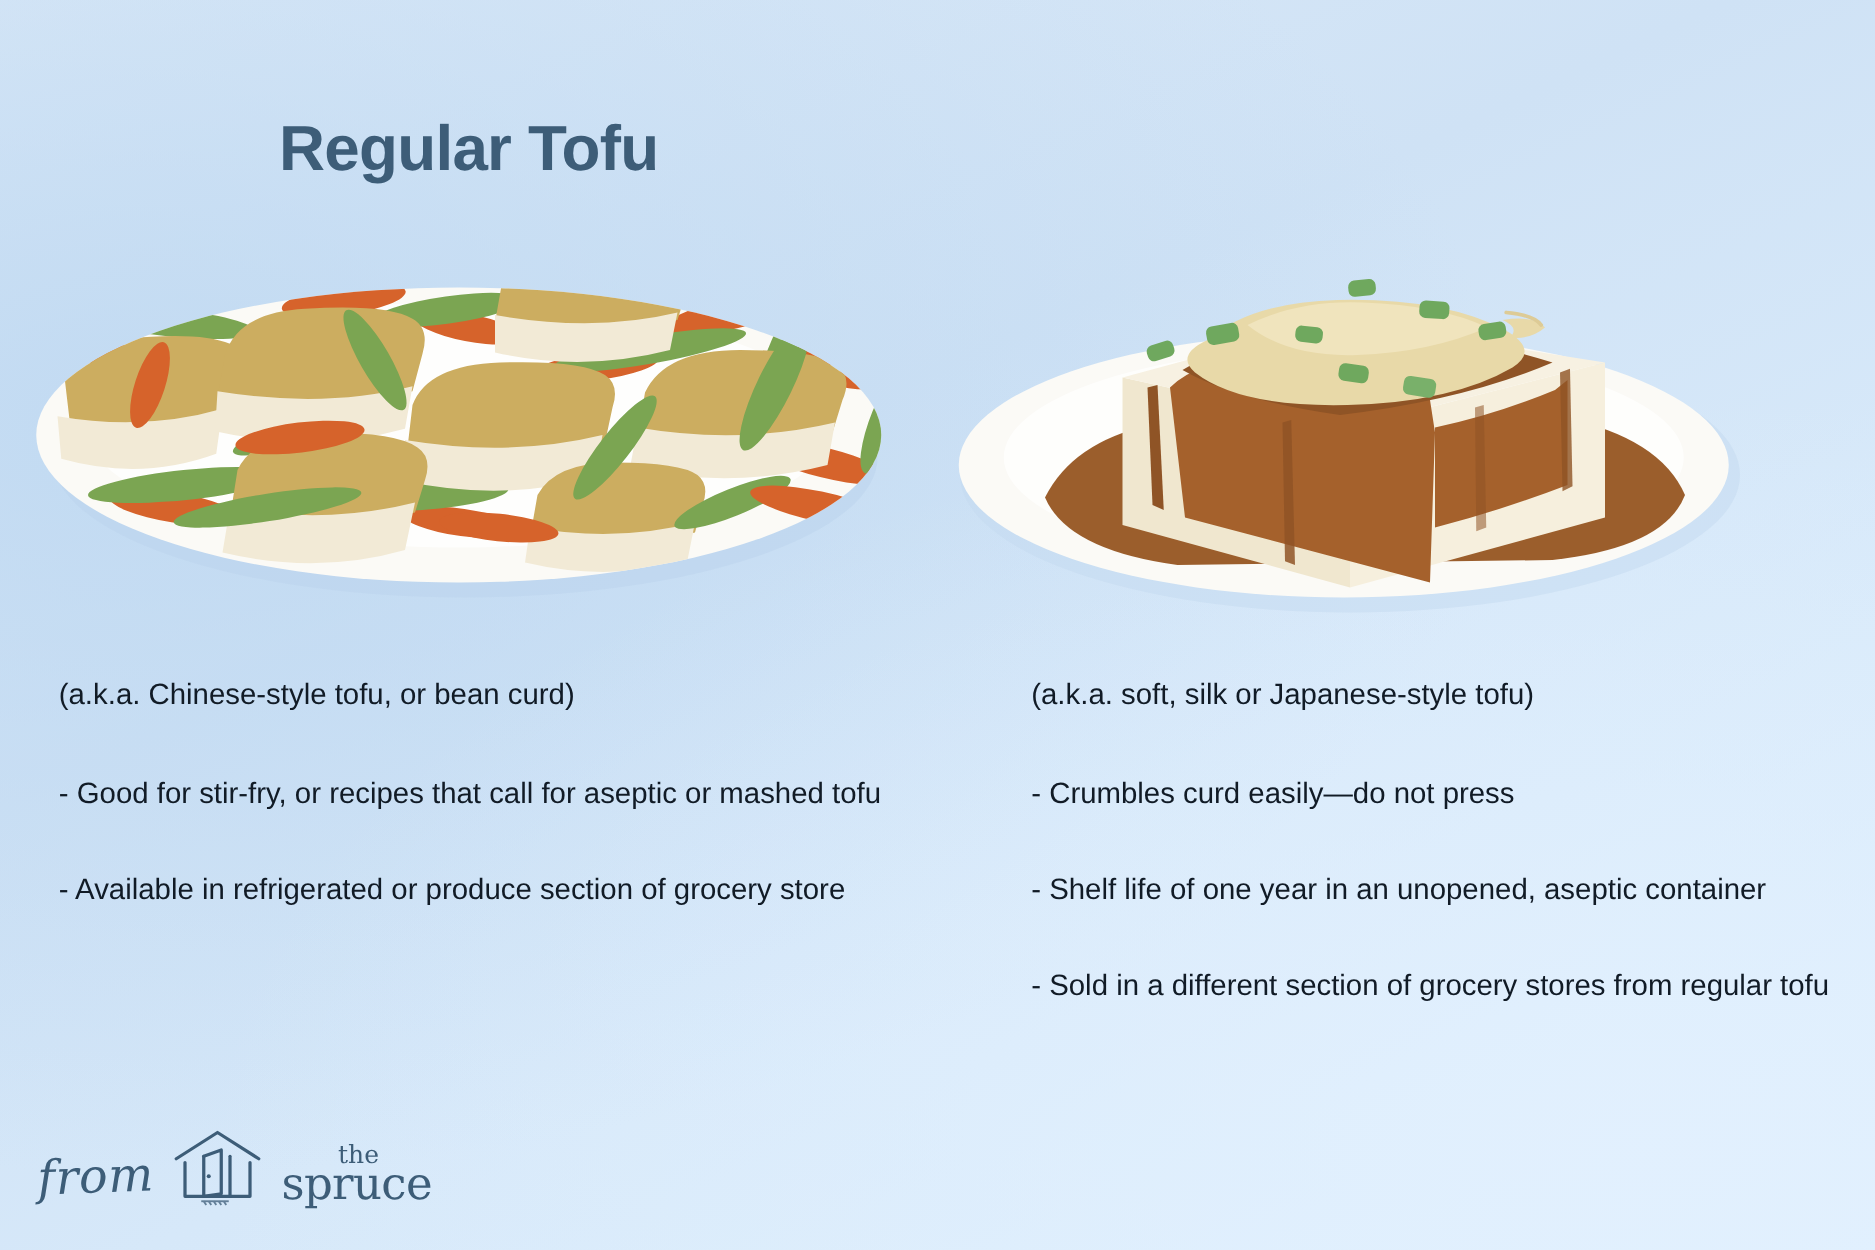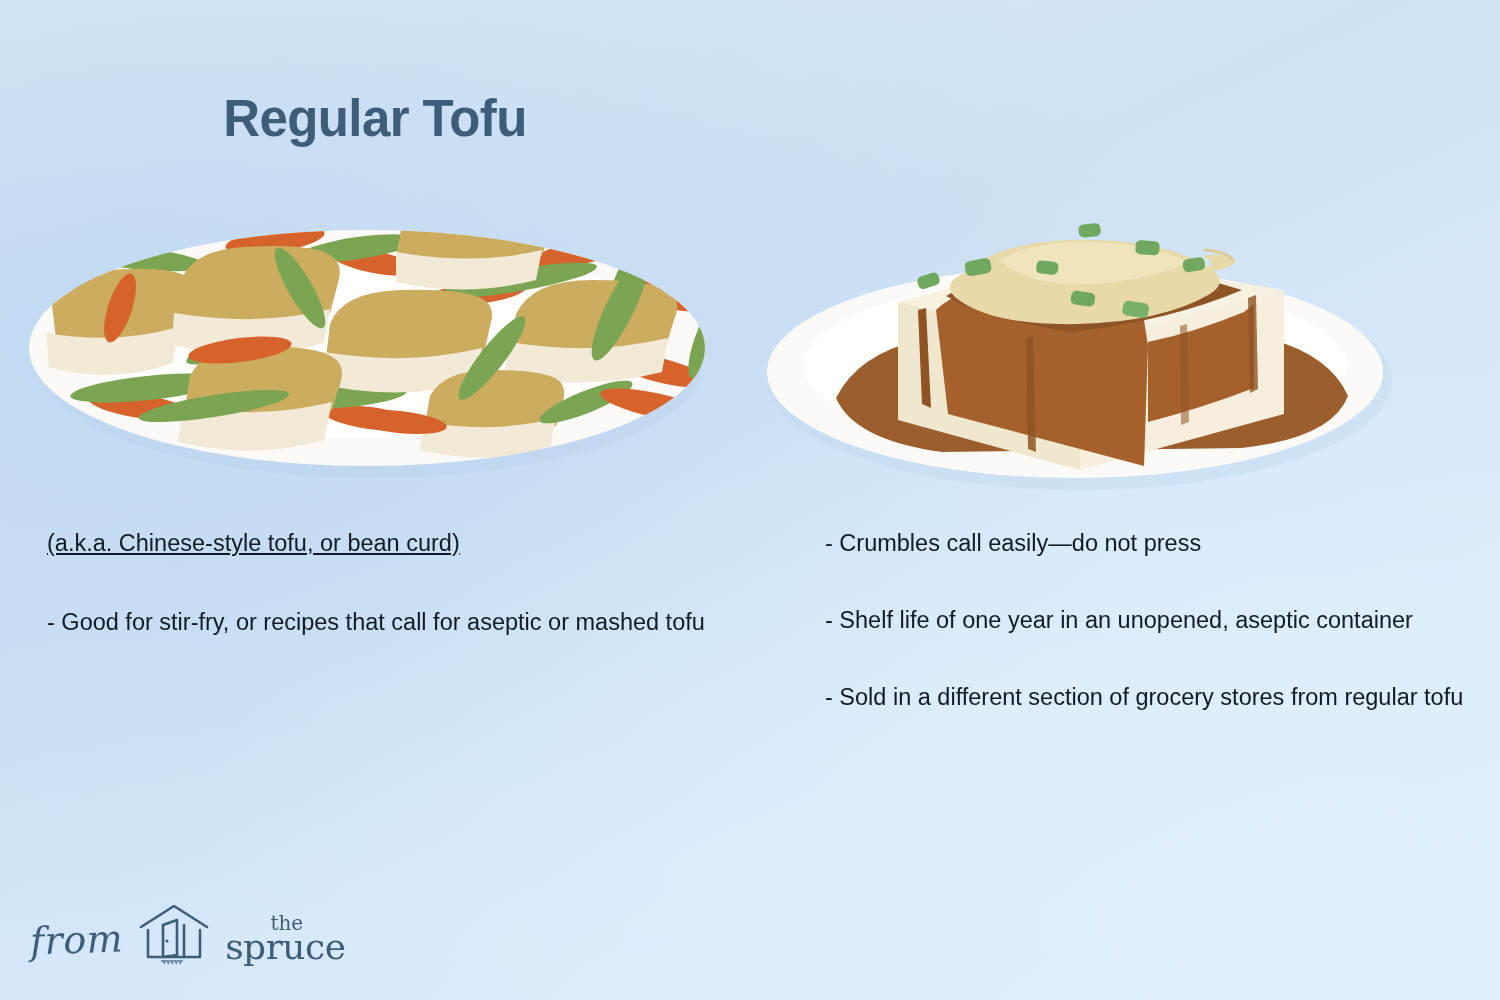--- a/index.html
+++ b/index.html
@@ -65,23 +65,22 @@
     color: #111b26;
     font-family: "Liberation Sans", sans-serif;
     font-size: 23.5px;
     line-height: 1.32;
     font-weight: 500;
   }
   .column.left  .text-block { left: 47px; width: 700px; }
   .column.right .text-block { left: 75px; width: 660px; }
 
   .aka {
-    margin: 0 0 48px 0;
+    margin: 12px 0 48px 0;
     white-space: nowrap;
-    text-decoration: underline;
   }
   .bullet {
     margin: 0 0 46px 0;
     padding-left: 20px;
     text-indent: -20px;
   }
   .bullet:last-child { margin-bottom: 0; }
   .bullet .b-text { display: inline; }
 
   
@@ -224,20 +223,21 @@
             <ellipse cx="655" cy="215" rx="56" ry="12" fill="#d6632b" transform="rotate(12 655 215)"></ellipse>
             <ellipse cx="399" cy="232" rx="48" ry="11" fill="#d6632b" transform="rotate(6 399 232)"></ellipse>
           </g>
         </g>
       </svg>
     </div>
 
     <div class="text-block">
       <p class="aka">(a.k.a. Chinese-style tofu, or bean curd)</p>
       <p class="bullet"><span class="b-text">- Good for stir-fry, or recipes that call for aseptic or mashed tofu</span></p>
+      <p class="bullet"><span class="b-text">- Available in refrigerated or produce section of grocery store</span></p>
     </div>
   </div>
 
   <div class="column right">
 
 
     <div class="illustration">
       <svg width="750" height="320" viewBox="0 0 750 320" xmlns="http://www.w3.org/2000/svg">
 
         <ellipse cx="330" cy="190" rx="312" ry="110" fill="#c3daf0" opacity="0.5"></ellipse>
@@ -283,21 +283,22 @@
           <rect x="328" y="35" width="22" height="13" rx="5" fill="#6fa85e" transform="rotate(-6 328 35)"></rect>
           <rect x="386" y="50" width="24" height="14" rx="5" fill="#6fa85e" transform="rotate(4 386 50)"></rect>
           <rect x="322" y="100" width="24" height="14" rx="5" fill="#6fa85e" transform="rotate(8 322 100)"></rect>
           <rect x="374" y="110" width="26" height="15" rx="5" fill="#79b06a" transform="rotate(9 374 110)"></rect>
           <rect x="432" y="70" width="22" height="13" rx="5" fill="#6fa85e" transform="rotate(-9 432 70)"></rect>
         </g>
       </svg>
     </div>
 
     <div class="text-block">
-      <p class="bullet"><span class="b-text">- Crumbles call easily—do not press</span></p>
+      <p class="aka">(a.k.a. soft, silk or Japanese-style tofu)</p>
+      <p class="bullet"><span class="b-text">- Crumbles curd easily—do not press</span></p>
       <p class="bullet"><span class="b-text">- Shelf life of one year in an unopened, aseptic container</span></p>
       <p class="bullet"><span class="b-text">- Sold in a different section of grocery stores from regular tofu</span></p>
     </div>
   </div>
 
   <div class="logo">
     <span class="logo-from">from</span>
 
     <span class="logo-house">
       <svg width="74" height="62" viewBox="0 0 74 62" xmlns="http://www.w3.org/2000/svg">

